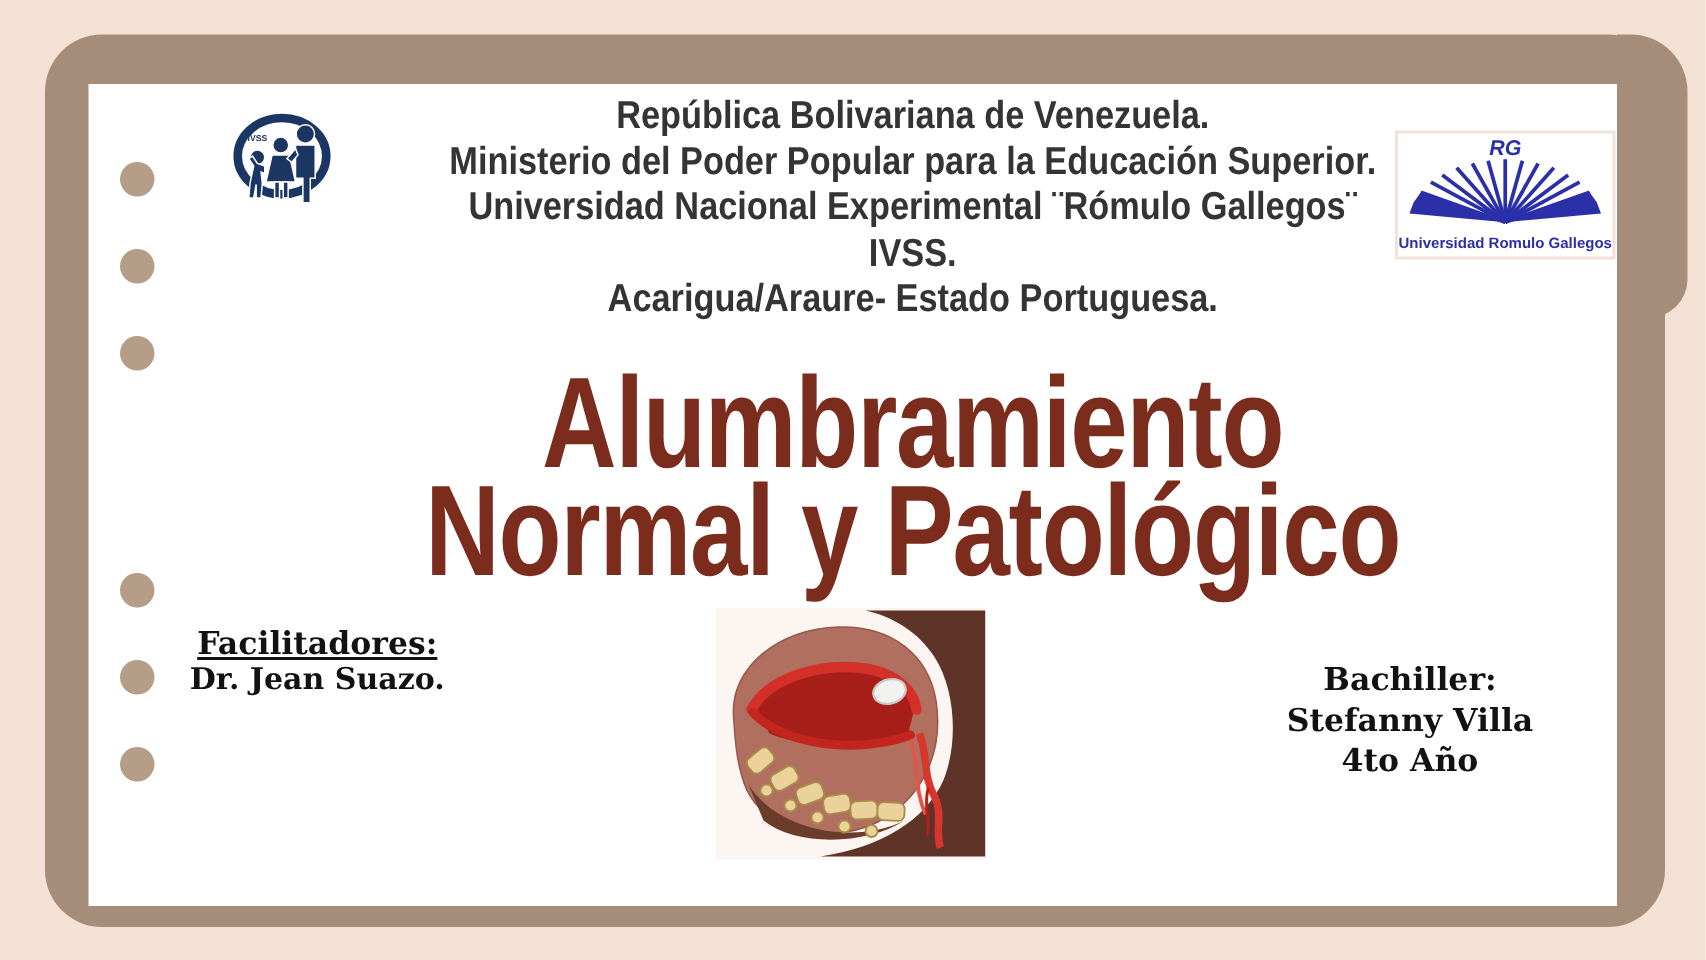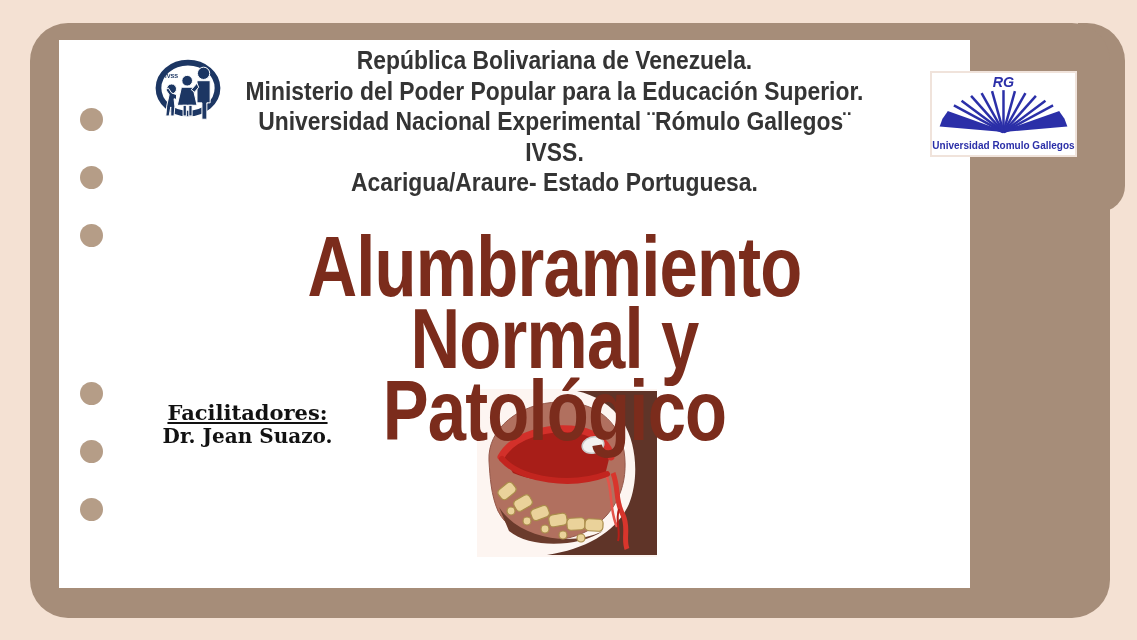--- a/index.html
+++ b/index.html
@@ -15,21 +15,21 @@
     position:absolute; left:1078px; top:23px; width:47px; height:189px;
     background:#a68d79;
     border-radius:0 38px 26px 0;
   }
   .frame {
     position:absolute; left:30px; top:23px; width:1080px; height:595px;
     background:#a68d79;
     border-radius:38px;
   }
   .slide {
-    position:absolute; left:59px; top:40px; width:911px; height:548px;
+    position:absolute; left:59px; top:56px; width:1019px; height:548px;
     background:#ffffff;
     padding-left:36px;
   }
   .dot {
     position:absolute; left:80px; width:23px; height:23px;
     border-radius:50%; background:#b59d87;
   }
   .dot1{top:108px}.dot2{top:166px}.dot3{top:224px}
   .dot4{top:382px}.dot5{top:440px}.dot6{top:498px}
 
@@ -51,21 +51,21 @@
   }
   .ivss-logo { position:absolute; left:88px; top:12px; width:82px; height:80px; }
   .urg-logo {
     position:absolute; left:861px; top:31px; width:147px; height:86px;
     background:#ffffff; border:2px solid #f0e3db;margin-left:10px;
   }
   .facilitators {
     position:absolute; left:50px; top:361px; width:205px;
     text-align:center;
     font-family:"DejaVu Serif", serif; font-weight:bold;
-    font-size:20px; line-height:23.5px; color:#121212;margin-left:36px;
+    font-size:20px; line-height:23.5px; color:#121212;
   }
   .facilitators .heading { text-decoration:underline; font-size:21px; }
   .presenter {
     position:absolute; left:781px; top:383px; width:200px;
     text-align:center;
     font-family:"DejaVu Serif", serif; font-weight:bold;
     font-size:21px; line-height:27px; color:#121212;
   }
   .illustration {
     position:absolute; left:418px; top:349px; width:180px; height:168px;
@@ -166,20 +166,25 @@
       </g>
       <ellipse cx="116" cy="56" rx="11" ry="8" fill="#f2f2f0" stroke="#c9c9c9" stroke-width="1.5" transform="rotate(-15 116 56)"></ellipse>
       <g fill="none">
         <path d="M136,84 C142,100 138,112 146,126 C152,138 146,150 150,160" stroke="#d8352c" stroke-width="5"></path>
         <path d="M130,88 C136,104 132,120 140,138" stroke="#e4544a" stroke-width="2.5"></path>
         <path d="M142,120 C138,132 144,142 141,152" stroke="#b51f18" stroke-width="2"></path>
       </g>
     </svg>
   </div>
 
+  <div class="presenter">
+    <div>Bachiller:</div>
+    <div>Stefanny Villa</div>
+    <div>4to Año</div>
+  </div>
 
 </div>
 
 <div class="dot dot1"></div>
 <div class="dot dot2"></div>
 <div class="dot dot3"></div>
 <div class="dot dot4"></div>
 <div class="dot dot5"></div>
 <div class="dot dot6"></div>
 

